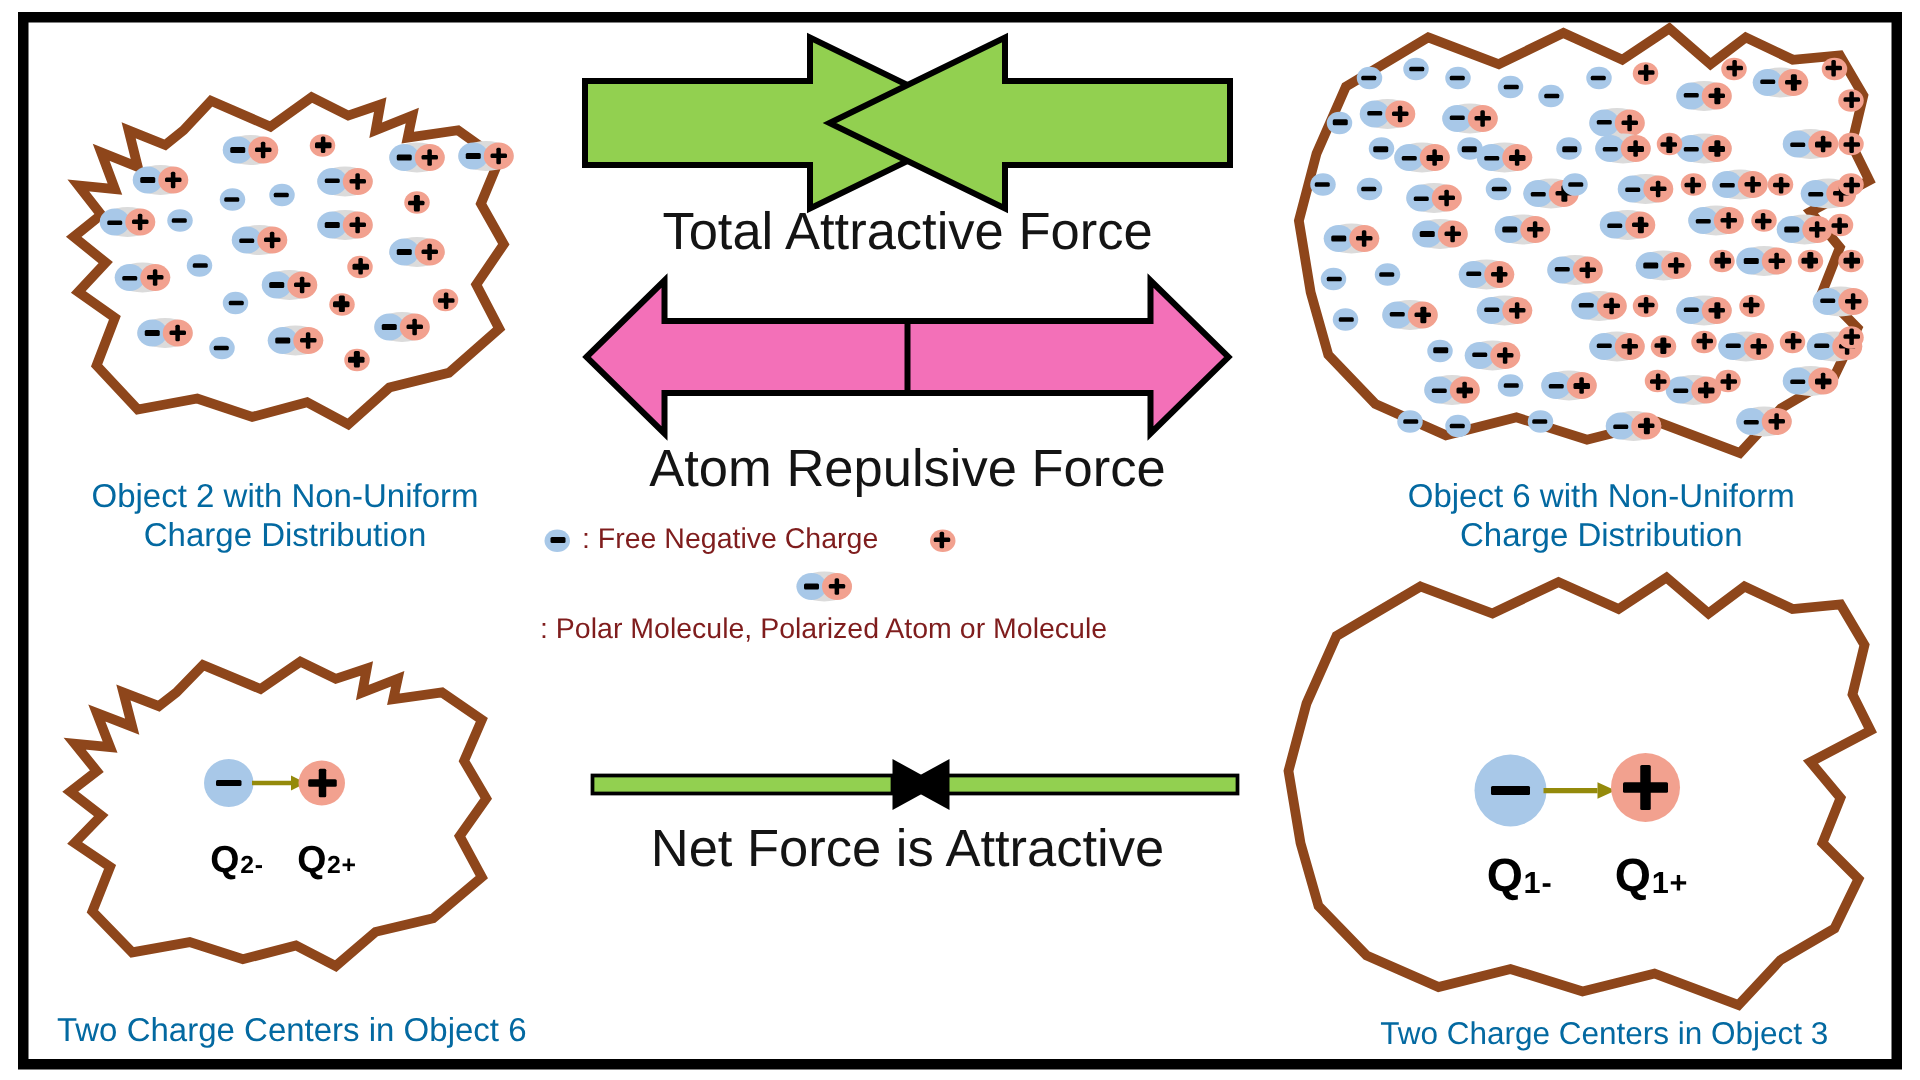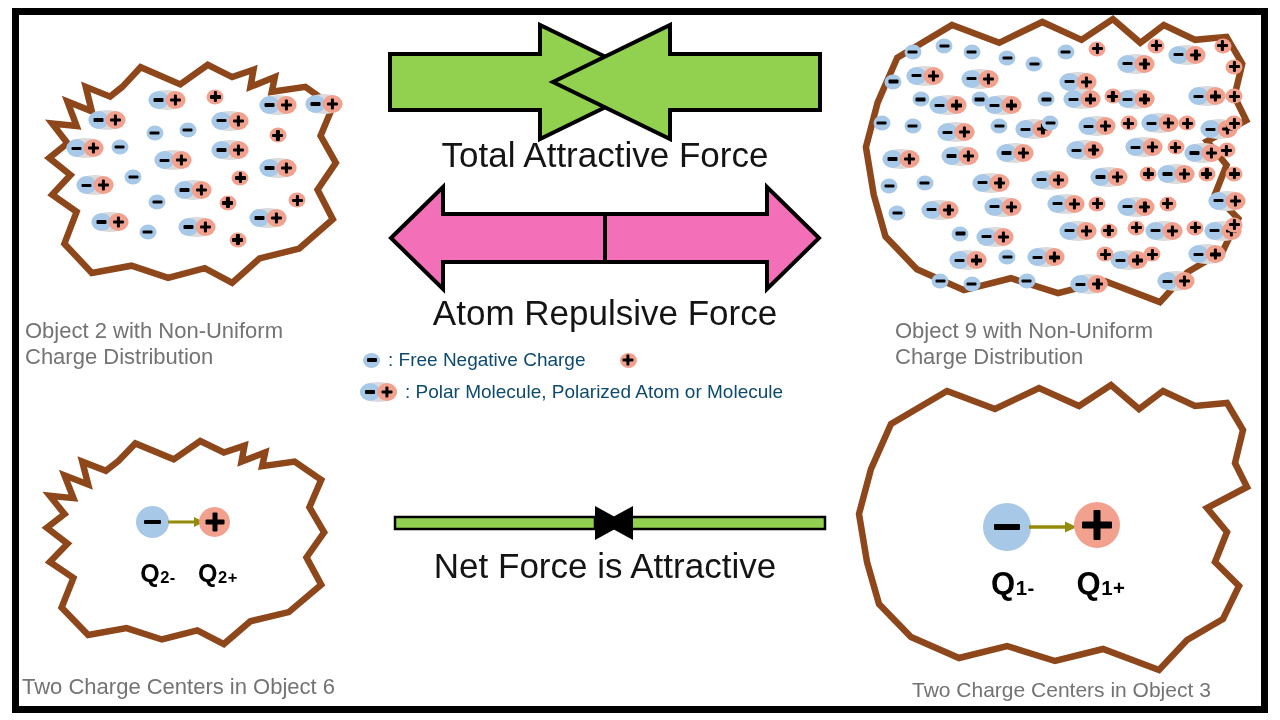--- a/index.html
+++ b/index.html
@@ -69,30 +69,30 @@
   .force-svg{position:absolute;overflow:visible;}
   #attr-arrows{left:385px;top:20px;}
   #rep-arrows{left:385px;top:183px;}
   #net-arrows{left:393px;top:504px;}
   .force-label{position:absolute;left:385px;width:440px;text-align:center;font-size:35px;color:#141414;white-space:nowrap;}
   #attr-label{top:135px;}
   #rep-label{top:293px;}
   #net-label{top:546px;}
 
   
-  .obj-caption{position:absolute;text-align:left;font-size:22px;line-height:1.2;color:#737373;}
+  .obj-caption{position:absolute;text-align:center;font-size:22px;line-height:1.2;color:#0369a1;}
   #cap2top{left:25px;top:318px;width:330px;}
   #cap1top{left:895px;top:318px;width:345px;}
   #cap2bot{left:22px;top:674px;width:345px;white-space:nowrap;}
   #cap1bot{left:912px;top:677px;width:315px;font-size:21px;white-space:nowrap;}
 
   
-  .legend-row{position:absolute;display:flex;align-items:center;gap:8px;font-size:19px;color:#0c4a6e;white-space:nowrap;}
+  .legend-row{position:absolute;display:flex;align-items:center;gap:8px;font-size:19px;color:#7f1d1d;white-space:nowrap;}
   #legend-row1{left:363px;top:349px;}
-  #legend-row2{left:360px;top:381px;}
+  #legend-row2{left:360px;top:381px;flex-direction:column;}
   .legend-gap{margin-left:26px;}
 </style>
 </head>
 <body>
 
 <div class="frame"></div>
 
 <div class="blob-box" id="obj2top">
   <svg class="blob-svg" viewBox="0 0 100 100" preserveAspectRatio="none">
     <polygon points="27,13 33,5 46,12 55,4 63,9 70,6 69,13 77,9 76,15 87,13 96,21 92,33 97,44 91,55 96,67 85,79 72,83 63,93 54,87 42,91 30,86 17,89 8,77 12,64 4,57 10,49 3,42 9,36 4,28 12,29 9,19 17,23 15,13 23,17"></polygon>
@@ -432,21 +432,21 @@
       <span class="chip-pos plus-g charge" style="left: 78%; top: 63%;"></span>
       <span class="chip-pos plus-g charge" style="left: 63%; top: 72%;"></span>
       <span class="chip-pos plus-g charge" style="left: 70%; top: 71%;"></span>
       <span class="chip-pos plus-g charge" style="left: 85%; top: 71%;"></span>
       <span class="chip-pos plus-g charge" style="left: 95%; top: 70%;"></span>
       <span class="chip-pos plus-g charge" style="left: 62%; top: 80%;"></span>
       <span class="chip-pos plus-g charge" style="left: 74%; top: 80%;"></span>
     </div>
 </div>
 <div class="obj-caption" id="cap1top">
-  <div>Object 9 with Non-Uniform</div>
+  <div>Object 6 with Non-Uniform</div>
   <div>Charge Distribution</div>
 </div>
 
 <svg class="force-svg" id="attr-arrows" width="440" height="125">
   <polygon points="5,34 155,34 155,5 272,62 155,119 155,90 5,90" fill="var(--green)" stroke="#000" stroke-width="4" stroke-linejoin="miter"></polygon>
   <polygon points="435,34 285,34 285,5 168,62 285,119 285,90 435,90" fill="var(--green)" stroke="#000" stroke-width="4" stroke-linejoin="miter"></polygon>
 </svg>
 <div class="force-label" id="attr-label">Total Attractive Force</div>
 
 <svg class="force-svg" id="rep-arrows" width="440" height="110">

